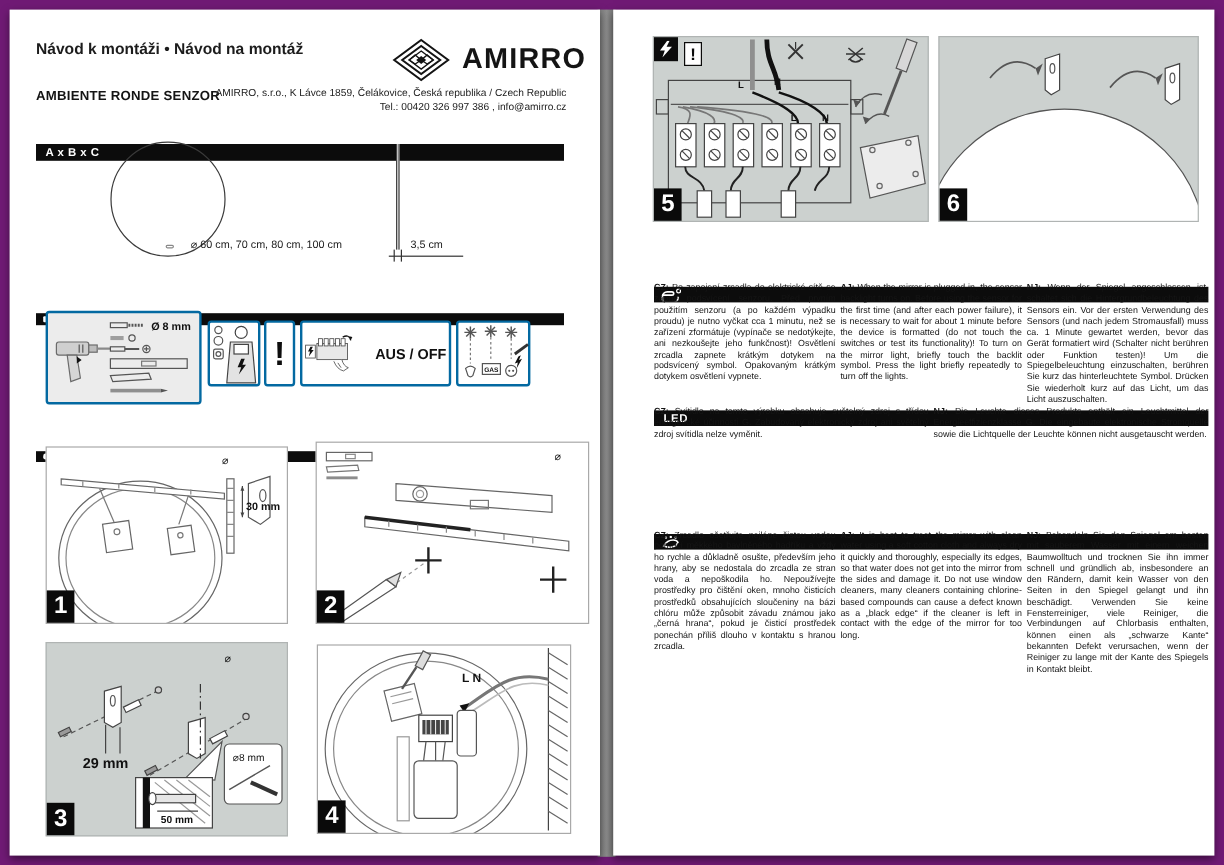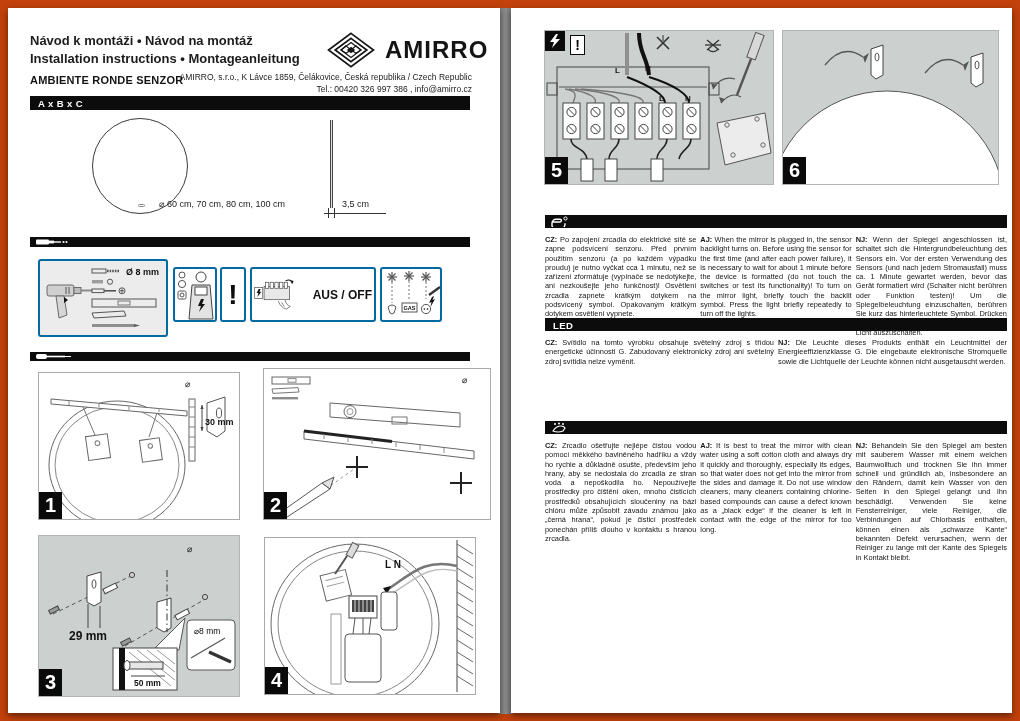--- a/index.html
+++ b/index.html
@@ -1,26 +1,26 @@
 <!DOCTYPE html>
 <html><head>
 <meta charset="utf-8">
 <style>
   * { margin:0; padding:0; box-sizing:border-box; }
   html,body { background:#9d9d9d; }
   body { font-family:"Liberation Sans", sans-serif; }
-  .canvas { position:relative; width:1020px; height:721px; background:#c2410c; overflow:hidden; }
+  .canvas { position:relative; width:1020px; height:721px; background:#701a75; overflow:hidden; }
   .seam { position:absolute; left:498px; top:8px; width:15px; height:706px;
           background:linear-gradient(90deg,#7a7a7a,#909090 50%,#747474); }
   .page { position:absolute; top:8px; height:705px; background:#ffffff;
           box-shadow:0 3px 7px rgba(0,0,0,.5); }
   .page-left  { left:8px;   width:492px; }
   .page-right { left:511px; width:501px; }
 
-  .bar { position:absolute; background:#0c0c0c; color:#fff; display:flex; align-items:center; }
+  .bar { position:absolute; background:#0c0c0c; color:#fff; display:flex; align-items:center;margin-top:24px; }
   .bar-label { font-size:9.5px; font-weight:bold; letter-spacing:.4px; padding-left:8px; }
   .bar svg { margin-left:5px; }
 
   
   .hdr-titles { position:absolute; left:22px; top:24px; font-size:13px; font-weight:bold;
                 color:#1c1c1c; line-height:17.5px; }
   .brand { position:absolute; left:318px; top:22px; display:flex; align-items:center; gap:9px; }
   .brand-name { font-size:24px; font-weight:bold; letter-spacing:1px; color:#141414; }
   .product-name { position:absolute; left:22px; top:66px; font-size:11px; font-weight:bold;
                   letter-spacing:.2px; color:#141414; }
@@ -66,21 +66,20 @@
 </head>
 <body>
 
 <div class="canvas">
   <div class="seam"></div>
 
   <div class="page page-left">
 
     <div class="hdr-titles">
       <div>Návod k montáži • Návod na montáž</div>
-      <div>Installation instructions • Montageanleitung</div>
     </div>
 
     <div class="brand">
       <svg width="50" height="40" viewBox="0 0 60 46">
         <g fill="none" stroke="#141414" stroke-width="2">
           <polygon points="30,3 57,23 30,43 3,23"></polygon>
           <polygon points="30,9 49,23 30,37 11,23"></polygon>
         </g>
         <g fill="none" stroke="#141414" stroke-width="1.4">
           <polygon points="30,14 42,23 30,32 18,23"></polygon>

